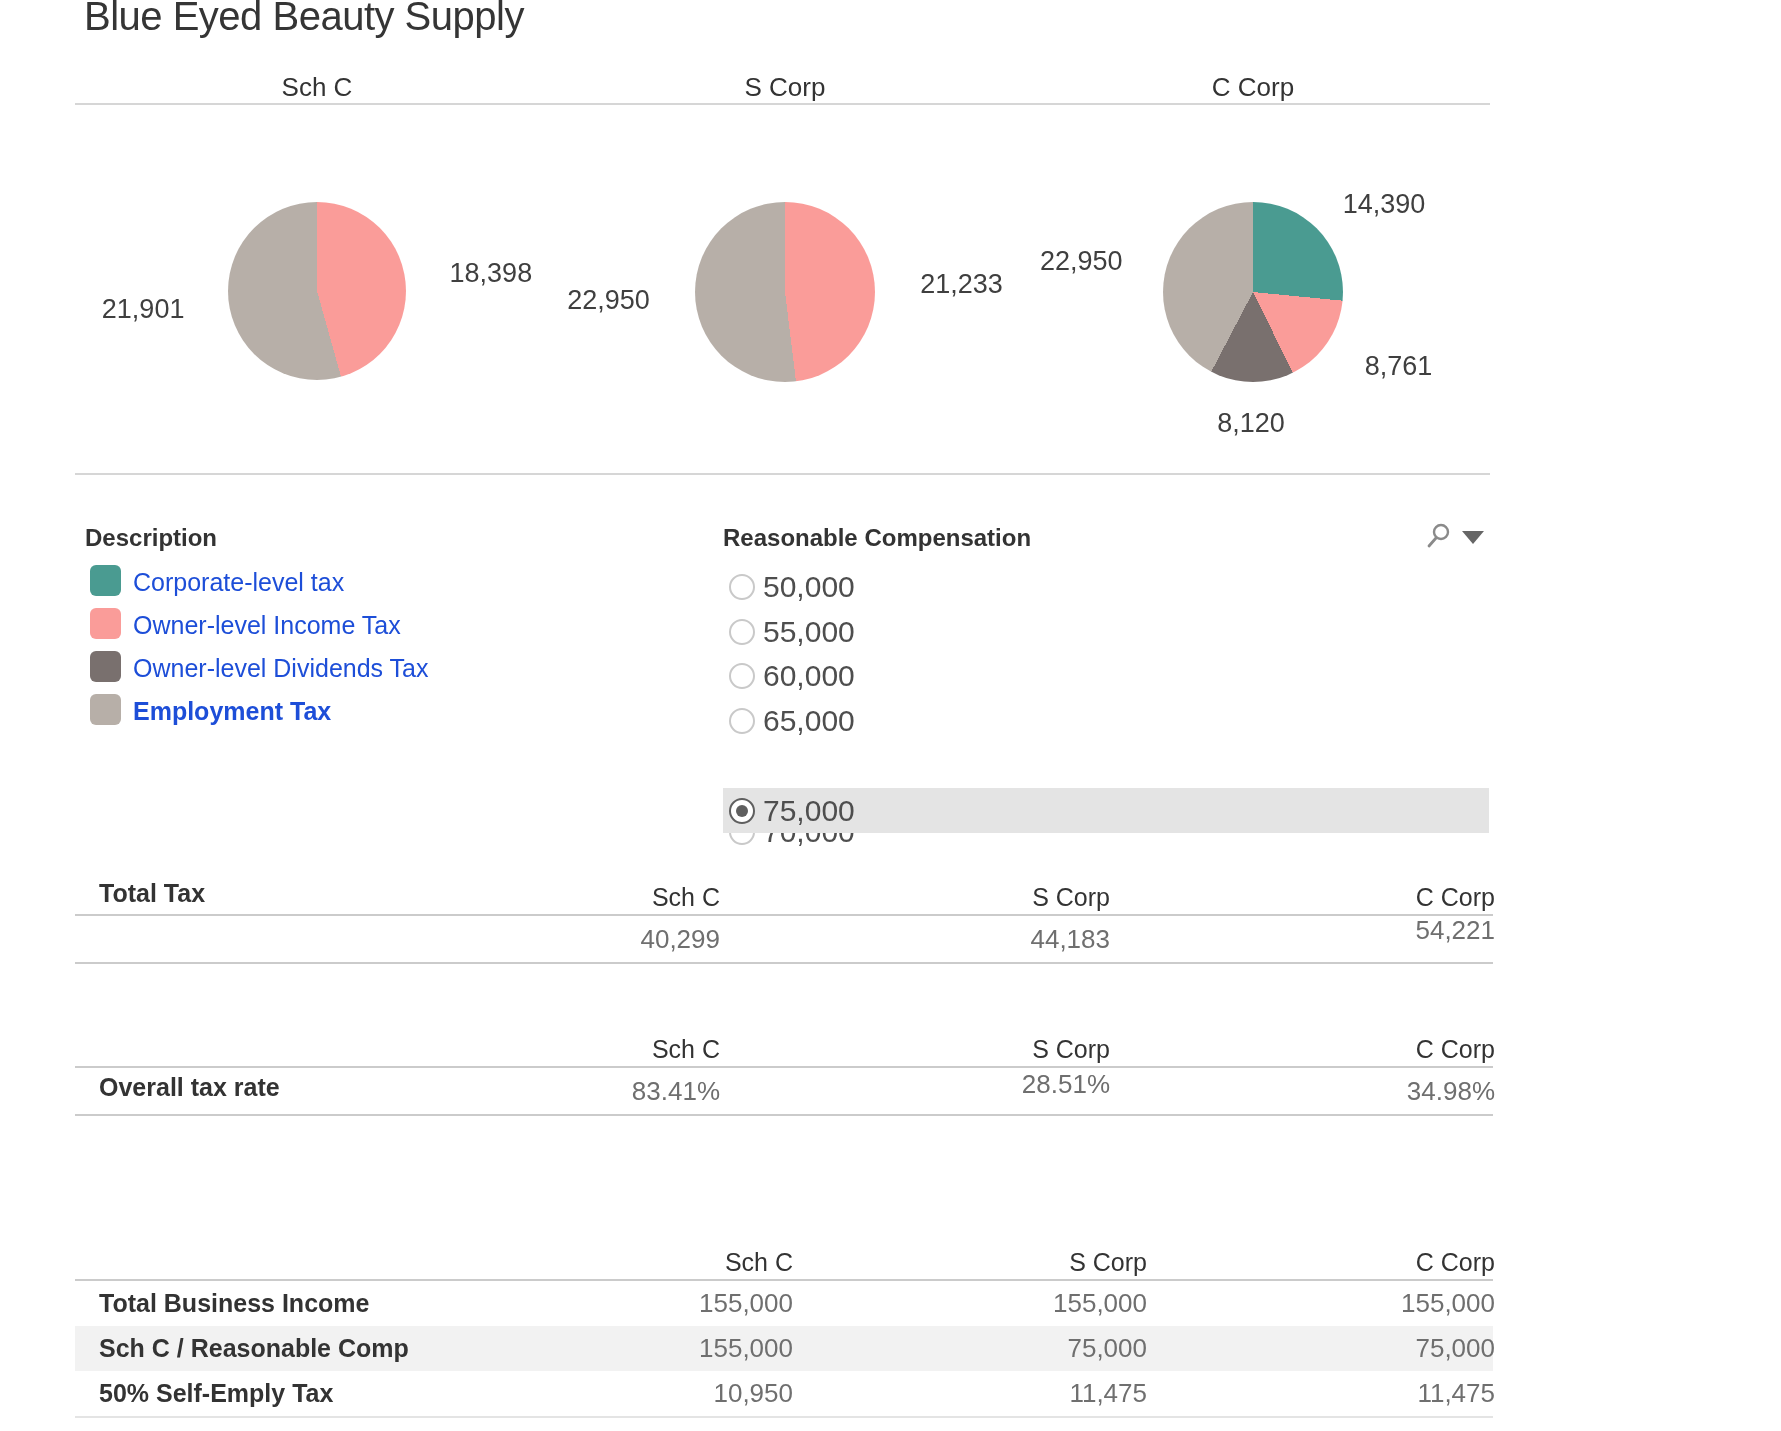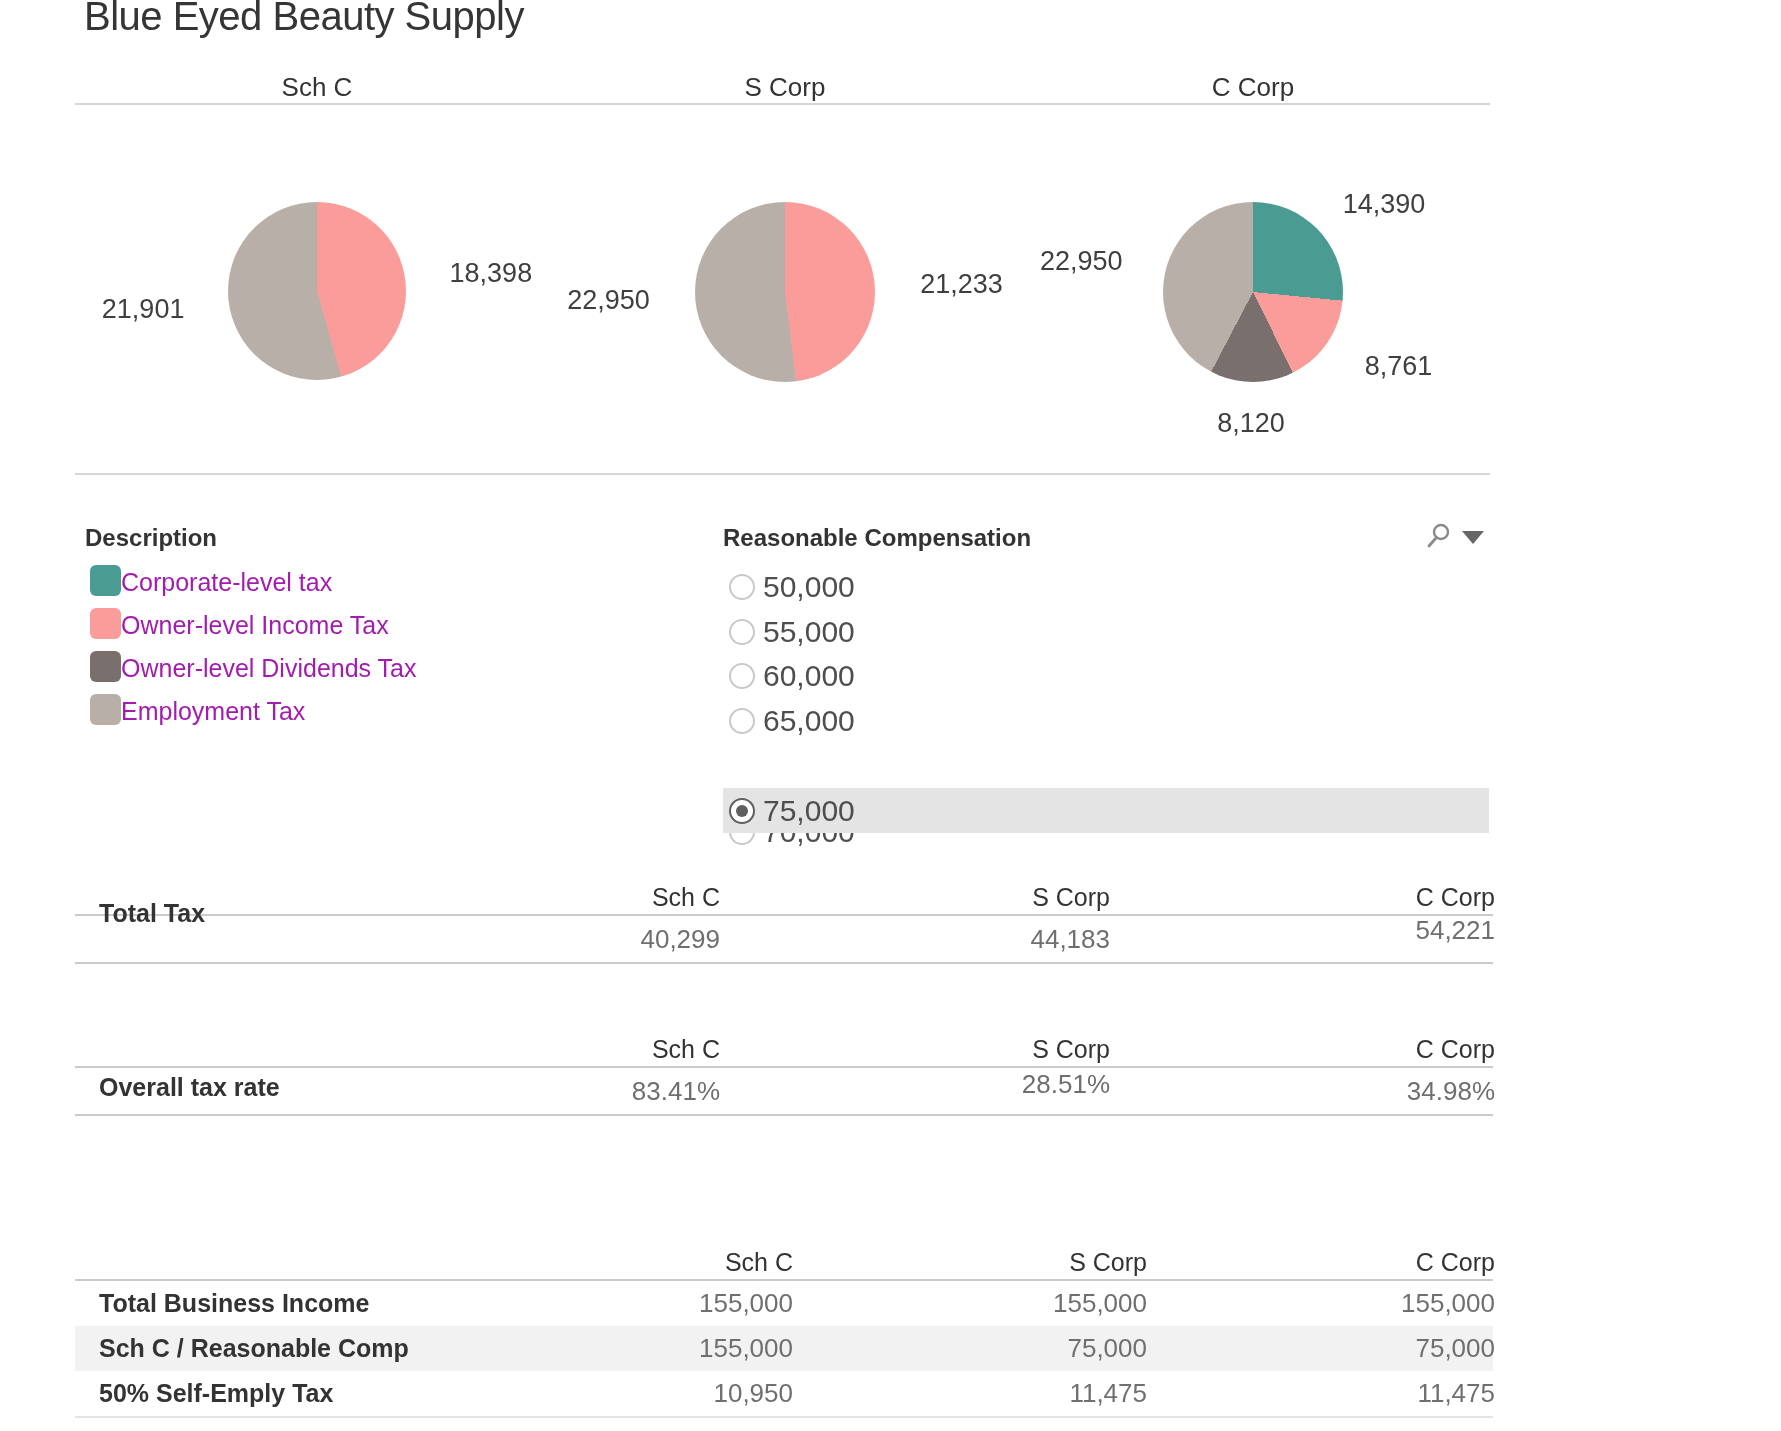--- a/index.html
+++ b/index.html
@@ -29,22 +29,22 @@
     transform:translate(-50%,-50%);
   }
   .section-title{
     position:absolute;top:524px;font-size:24px;font-weight:bold;color:#333;
   }
   .legend-item{position:absolute;left:85px;width:560px;height:34px;}
   .legend-swatch{
     position:absolute;left:5px;top:0;width:31px;height:31px;border-radius:6px;
   }
   .legend-label{
-    position:absolute;left:36px;top:50%;transform:translateY(-50%);
-    font-size:25px;color:#a21caf;white-space:nowrap;
+    position:absolute;left:48px;top:50%;transform:translateY(-50%);
+    font-size:25px;color:#1d4ed8;white-space:nowrap;
   }
   .filter-option{position:absolute;left:723px;width:766px;height:45px;}
   .filter-option.selected{background:#e4e4e4;}
   .radio{
     position:absolute;left:6px;top:50%;transform:translateY(-50%);
     width:22px;height:22px;border-radius:50%;
     border:2px solid #c9c9c9;background:#fff;box-sizing:content-box;
   }
   .filter-option.selected .radio{border-color:#5f5f5f;}
   .radio-dot{
@@ -110,21 +110,21 @@
         <div class="legend-label">Corporate-level tax</div>
       </div>
       <div class="legend-item" style="top: 608px;">
         <div class="legend-swatch" style="background: rgb(250, 156, 153);"></div>
         <div class="legend-label">Owner-level Income Tax</div>
       </div>
       <div class="legend-item" style="top: 651px;">
         <div class="legend-swatch" style="background: rgb(121, 112, 110);"></div>
         <div class="legend-label">Owner-level Dividends Tax</div>
       </div>
-      <div class="legend-item" style="top: 694px;">
+      <div class="legend-item" style="top: 694px; font-weight: bold;">
         <div class="legend-swatch" style="background: rgb(183, 175, 168);"></div>
         <div class="legend-label">Employment Tax</div>
       </div>
     </div>
 
   <div class="section-title" style="left:723px;">Reasonable Compensation</div>
   <svg class="search-icon" width="28" height="28" viewBox="0 0 28 28">
     <circle cx="17" cy="10" r="7" fill="none" stroke="#8a8a8a" stroke-width="2.4"></circle>
     <line x1="12" y1="16" x2="5" y2="24" stroke="#8a8a8a" stroke-width="2.8" stroke-linecap="round"></line>
   </svg>
@@ -157,21 +157,21 @@
         <div class="filter-option-label">75,000</div>
       </div>
     </div>
 
   <div id="tables">
       <div>
         <div class="t-header-cell" style="left: 420px; width: 300px; top: 880px;">Sch C</div>
         <div class="t-header-cell" style="left: 810px; width: 300px; top: 880px;">S Corp</div>
         <div class="t-header-cell" style="left: 1195px; width: 300px; top: 880px;">C Corp</div>
         <div class="t-rule" style="top: 914px;"></div>
-        <div class="t-label" style="top: 892px; height: 43px;">Total Tax</div>
+        <div class="t-label" style="top: 872px; height: 43px;">Total Tax</div>
         <div class="t-value" style="left: 420px; width: 300px; top: 916px; height: 46px;">40,299</div>
         <div class="t-value" style="left: 810px; width: 300px; top: 916px; height: 46px;">44,183</div>
         <div class="t-value" style="left: 1195px; width: 300px; top: 916px; height: 28px;">54,221</div>
         <div class="t-rule" style="top: 962px;"></div>
       </div>
       <div>
         <div class="t-header-cell" style="left: 420px; width: 300px; top: 1032px;">Sch C</div>
         <div class="t-header-cell" style="left: 810px; width: 300px; top: 1032px;">S Corp</div>
         <div class="t-header-cell" style="left: 1195px; width: 300px; top: 1032px;">C Corp</div>
         <div class="t-rule" style="top: 1066px;"></div>

